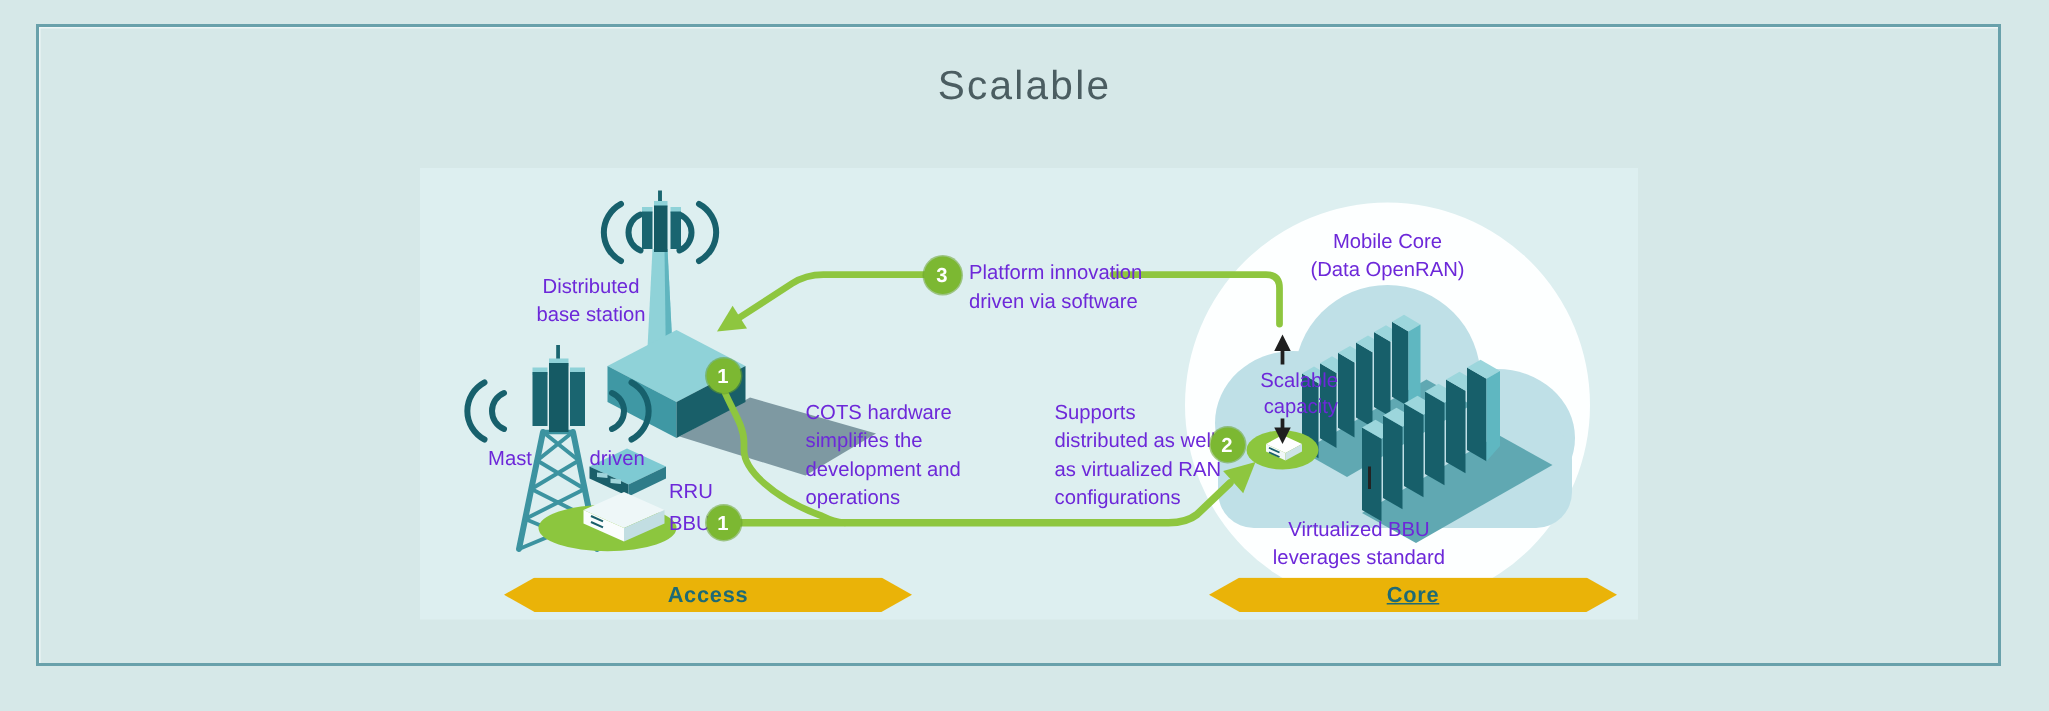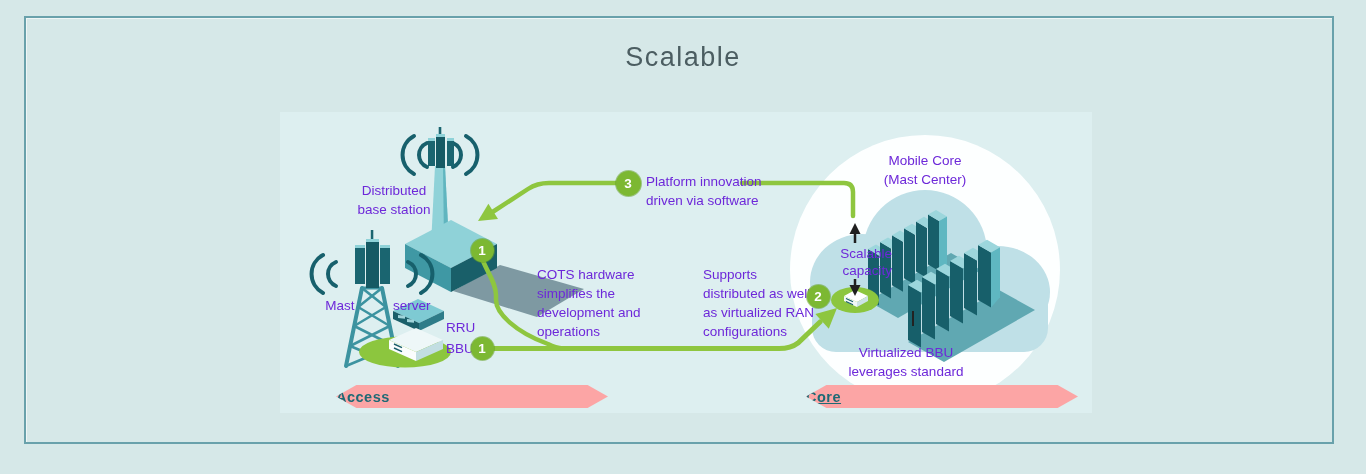--- a/index.html
+++ b/index.html
@@ -6,21 +6,21 @@
   body{font-family:"Liberation Sans",sans-serif;}
   .stage{position:relative;width:1366px;height:474px;background:#d6e8e8;overflow:hidden;}
   .frame{position:absolute;left:24px;top:16px;width:1310px;height:428px;border:2px solid #69a1ab;box-sizing:border-box;box-shadow:1px 1px 0 rgba(255,255,255,.6) inset;}
   .panel{position:absolute;left:280px;top:112px;width:812px;height:301px;background:#ddeff0;}
   .title{position:absolute;left:0;top:42px;width:100%;text-align:center;font-size:27px;letter-spacing:1.5px;color:#4b5d61;}
   .gfx{position:absolute;left:0;top:0;width:1366px;height:474px;}
   .lbl{position:absolute;color:#6d28d9;font-size:13.5px;line-height:19px;}
   .center{text-align:center;}
   .badge{position:absolute;width:23px;height:23px;border-radius:50%;background:#7cb832;color:#ffffff;display:flex;align-items:center;justify-content:center;font-size:13.5px;font-weight:bold;box-shadow:0 0 0 1px rgba(102,160,40,.55);}
   .badge.big{width:25px;height:25px;}
-  .banner{position:absolute;top:385px;width:272px;height:23px;background:#fca5a5;clip-path:polygon(0 50%,7.5% 0,92.5% 0,100% 50%,92.5% 100%,7.5% 100%);display:flex;align-items:center;font-size:14.5px;font-weight:bold;letter-spacing:.5px;color:#1e6a75;}
+  .banner{position:absolute;top:385px;width:272px;height:23px;background:#eab308;clip-path:polygon(0 50%,7.5% 0,92.5% 0,100% 50%,92.5% 100%,7.5% 100%);display:flex;align-items:center;justify-content:center;font-size:14.5px;font-weight:bold;letter-spacing:.5px;color:#1e6a75;}
 </style>
 </head>
 <body>
 
 <div class="stage">
   <div class="frame"></div>
   <div class="title">Scalable</div>
   <div class="panel"></div>
 
   <svg class="gfx" viewBox="0 0 1366 474">
@@ -161,27 +161,27 @@
     </g>
     <polygon points="478,221 488.4,203.8 498,219" fill="#8ec63f"></polygon>
     <polygon points="837,308 828.8,328.8 815.4,314" fill="#8ec63f"></polygon>
   </svg>
 
   <div class="lbl center" style="left:342px;top:181px;width:104px;">
     <div>Distributed</div>
     <div>base station</div>
   </div>
   <div class="lbl center" style="left:316px;top:296px;width:48px;">Mast</div>
-  <div class="lbl" style="left:393px;top:296px;white-space:nowrap;">server</div>
+  <div class="lbl" style="left:393px;top:296px;white-space:nowrap;">driven</div>
   <div class="lbl" style="left:446px;top:318px;">RRU</div>
   <div class="lbl" style="left:446px;top:339px;">BBU</div>
 
   <div class="lbl center" style="left:850px;top:151px;width:150px;">
     <div>Mobile Core</div>
-    <div>(Mast Center)</div>
+    <div>(Data OpenRAN)</div>
   </div>
   <div class="lbl center" style="left:818px;top:245px;width:74px;line-height:17px;text-align:right;">
     <div>Scalable</div>
     <div>capacity</div>
   </div>
   <div class="lbl center" style="left:836px;top:343px;width:140px;">
     <div>Virtualized BBU</div>
     <div>leverages standard</div>
   </div>
 

